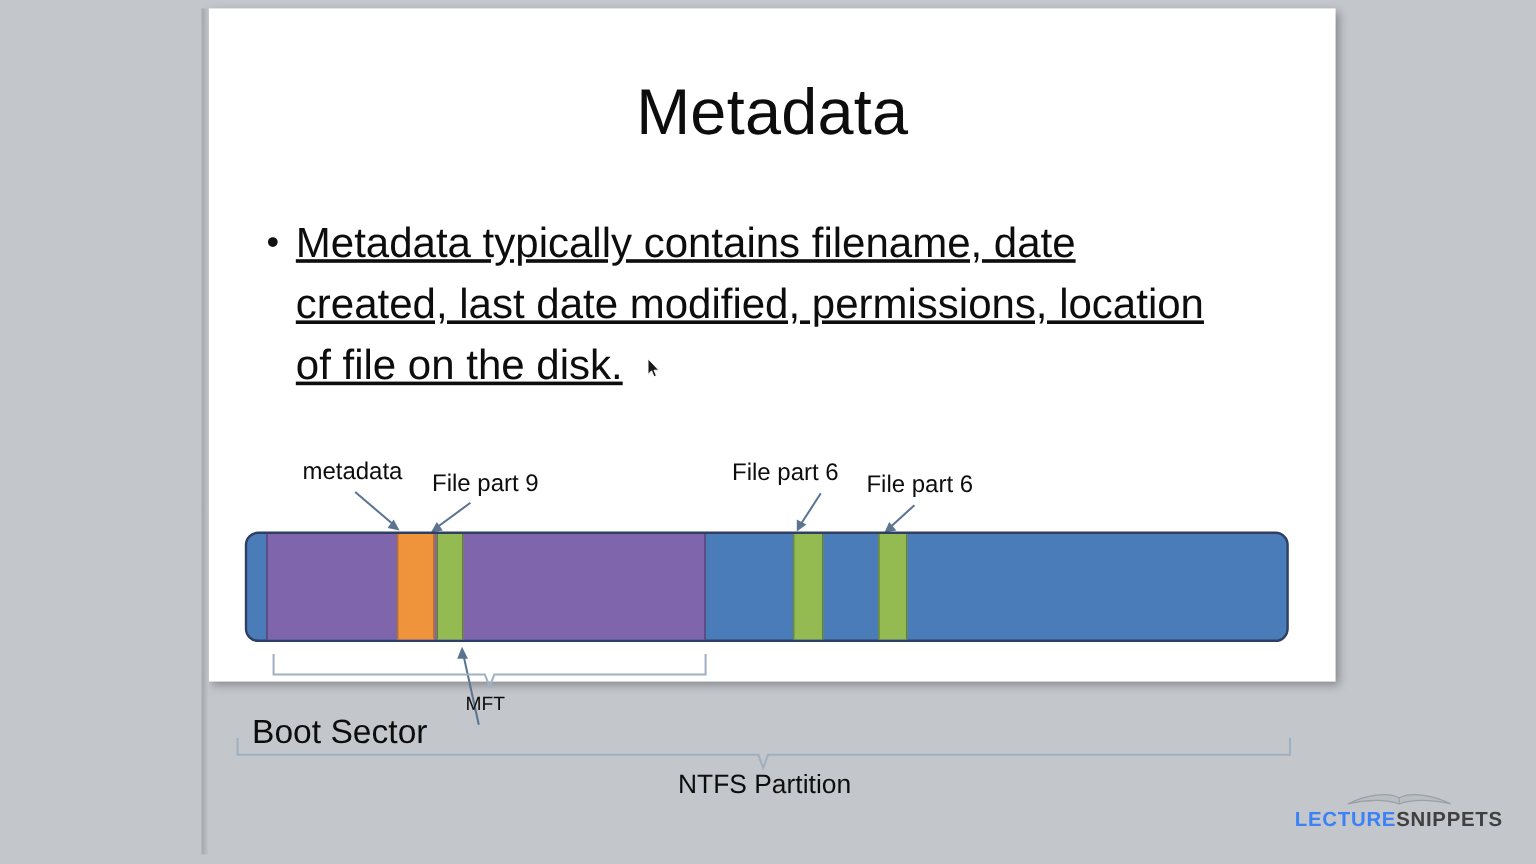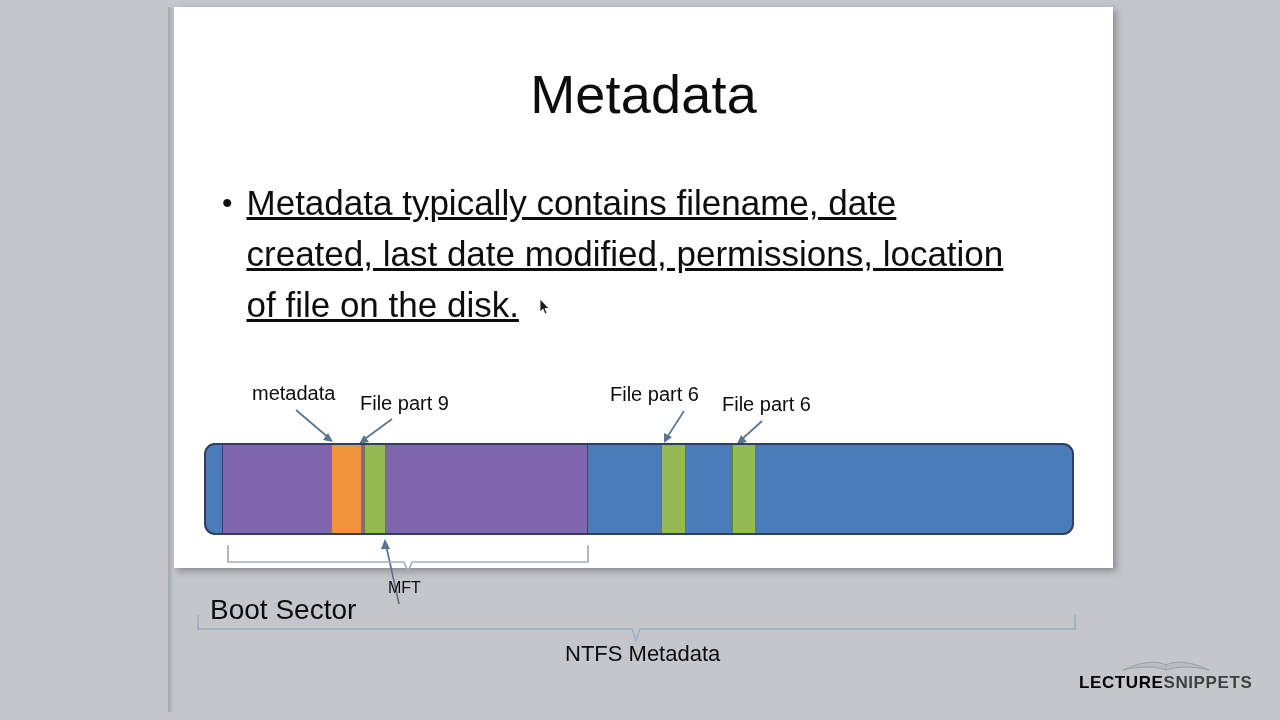--- a/index.html
+++ b/index.html
@@ -78,21 +78,21 @@
 
   
   #watermark{
     position:absolute;left:905px;top:646px;width:180px;height:46px;
   }
   #wm-text{
     position:absolute;left:0;top:20px;
     font-size:17px;font-weight:700;letter-spacing:.6px;
     font-family:"Liberation Sans", sans-serif;
   }
-  .wm-a{color:#000000;}
+  .wm-a{color:#3b82f6;}
   .wm-b{color:#404040;}
 </style>
 </head>
 <body>
 
 <div id="stage">
 
   <div id="slide">
     <div id="slide-left-shade"></div>
 
@@ -155,21 +155,21 @@
         <g>
           <path class="brc" d="M54 178 L54 195 L230 195 L234 205 L238 195 L414 195 L414 178"></path>
         </g>
 
         <g>
           <path class="brc" d="M24 248 L24 262 L458 262 L462 273 L466 262 L901 262 L901 248"></path>
         </g>
       </svg>
 
       <div class="lbl" style="left:214px;top:212px;font-size:16px;">MFT</div>
-      <div class="lbl" style="left:391px;top:274px;font-size:22px;">NTFS Metadata</div>
+      <div class="lbl" style="left:391px;top:274px;font-size:22px;">NTFS Partition</div>
       <div class="lbl" style="left:36px;top:227px;font-size:28px;">Boot Sector</div>
     </div>
 
     <div id="watermark">
       <svg width="96" height="22" viewBox="0 0 96 22" style="position:absolute;left:40px;top:0;">
         <path d="M4 17 C20 9, 38 7, 47 12 C56 7, 74 9, 90 17 C74 13, 57 13, 47 17 C37 13, 20 13, 4 17 Z" fill="#b9bec2" stroke="#9aa0a5" stroke-width="1"></path>
         <line x1="47" y1="12" x2="47" y2="17" stroke="#9aa0a5" stroke-width="1"></line>
       </svg>
       <div id="wm-text">
         <span class="wm-a">LECTURE</span><span class="wm-b">SNIPPETS</span>

